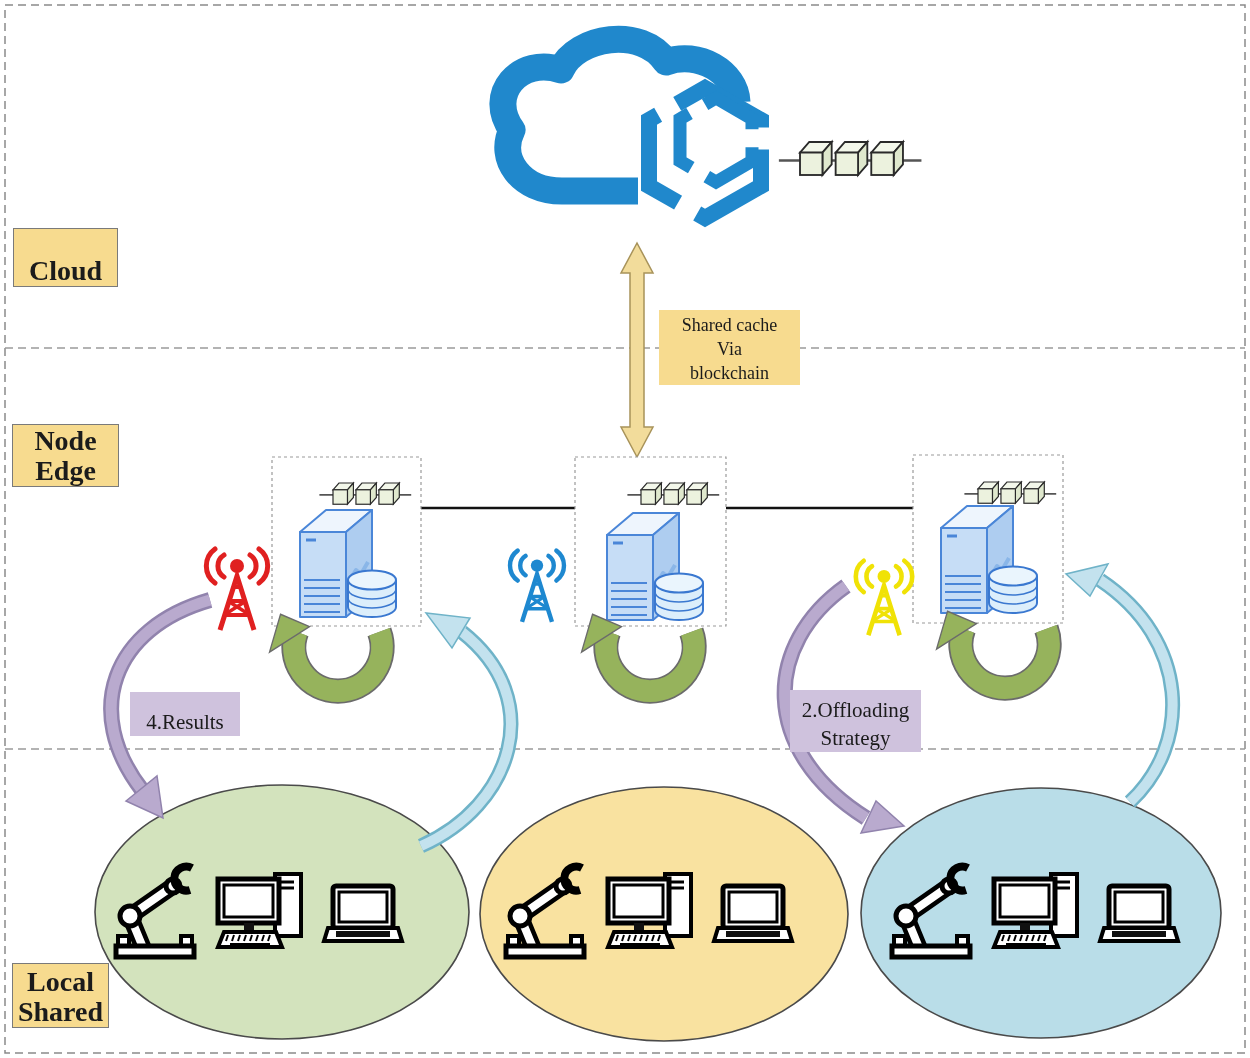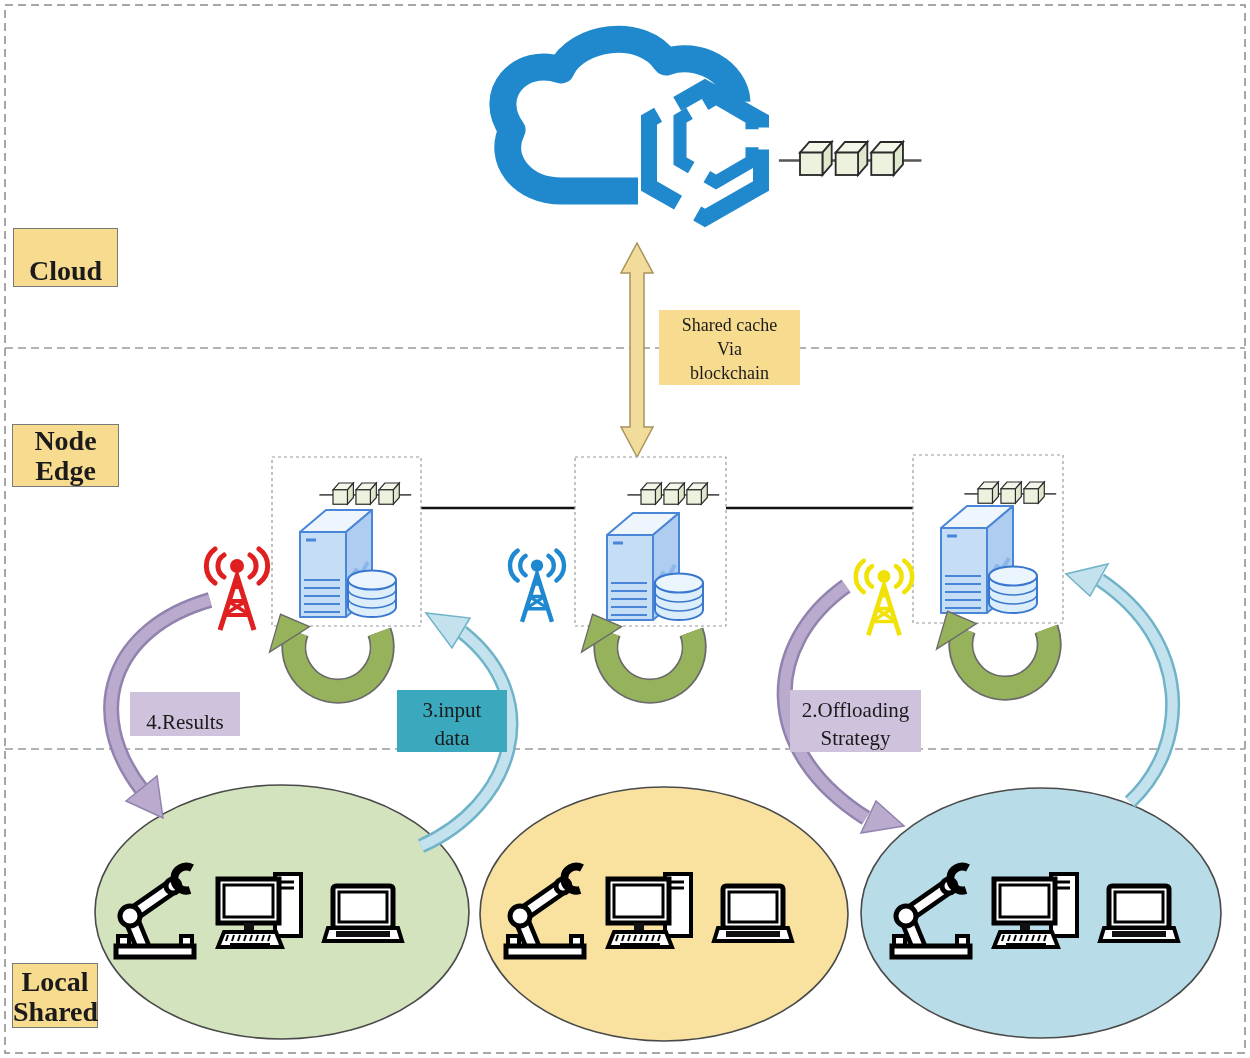--- a/index.html
+++ b/index.html
@@ -17,21 +17,21 @@
   .sec {
     background:var(--label_yellow); border:1.5px solid #7a7a7a;
     font-weight:bold; font-size:28px; line-height:30px;
   }
   .note { background:var(--label_yellow); font-size:18px; line-height:24px; }
   .purple { background:var(--label_purple); font-size:21px; line-height:28px; }
   .teal   { background:var(--label_teal);   font-size:21px; line-height:28px; }
 
   #lbl-cloud   { left:13px;  top:228px; width:105px; height:59px; }
   #lbl-edge    { left:12px;  top:424px; width:107px; height:63px; }
-  #lbl-local   { left:12px;  top:963px; width:86px; height:65px; }
+  #lbl-local   { left:12px;  top:963px; width:97px; height:65px; }
   #lbl-shared  { left:659px; top:310px; width:141px; height:75px; }
   #lbl-results { left:130px; top:692px; width:110px; height:44px; }
   #lbl-input   { left:397px; top:690px; width:110px; height:62px; }
   #lbl-offload { left:790px; top:690px; width:131px; height:62px; }
   #lbl-task    { left:1067px;top:690px; width:111px; height:62px; }
 
   .node-box { fill:#ffffff; stroke:#9a9a9a; stroke-width:1.2; stroke-dasharray:3 3; }
   .ant.red    { color:var(--antenna_red); }
   .ant.blue   { color:var(--antenna_blue); }
   .ant.yellow { color:var(--antenna_yellow); }
@@ -195,22 +195,18 @@
 
 <div class="box note" id="lbl-shared">
   <span>Shared cache</span>
   <span>Via</span>
   <span>blockchain</span>
 </div>
 
 <div class="box purple" id="lbl-results">
   <span>4.Results</span>
 </div>
-<div class="box teal" id="lbl-input">
-  <span>3.input</span>
-  <span>data</span>
-</div>
 <div class="box purple" id="lbl-offload">
   <span>2.Offloading</span>
   <span>Strategy</span>
 </div>
 
 </div>
 
 </body></html>

